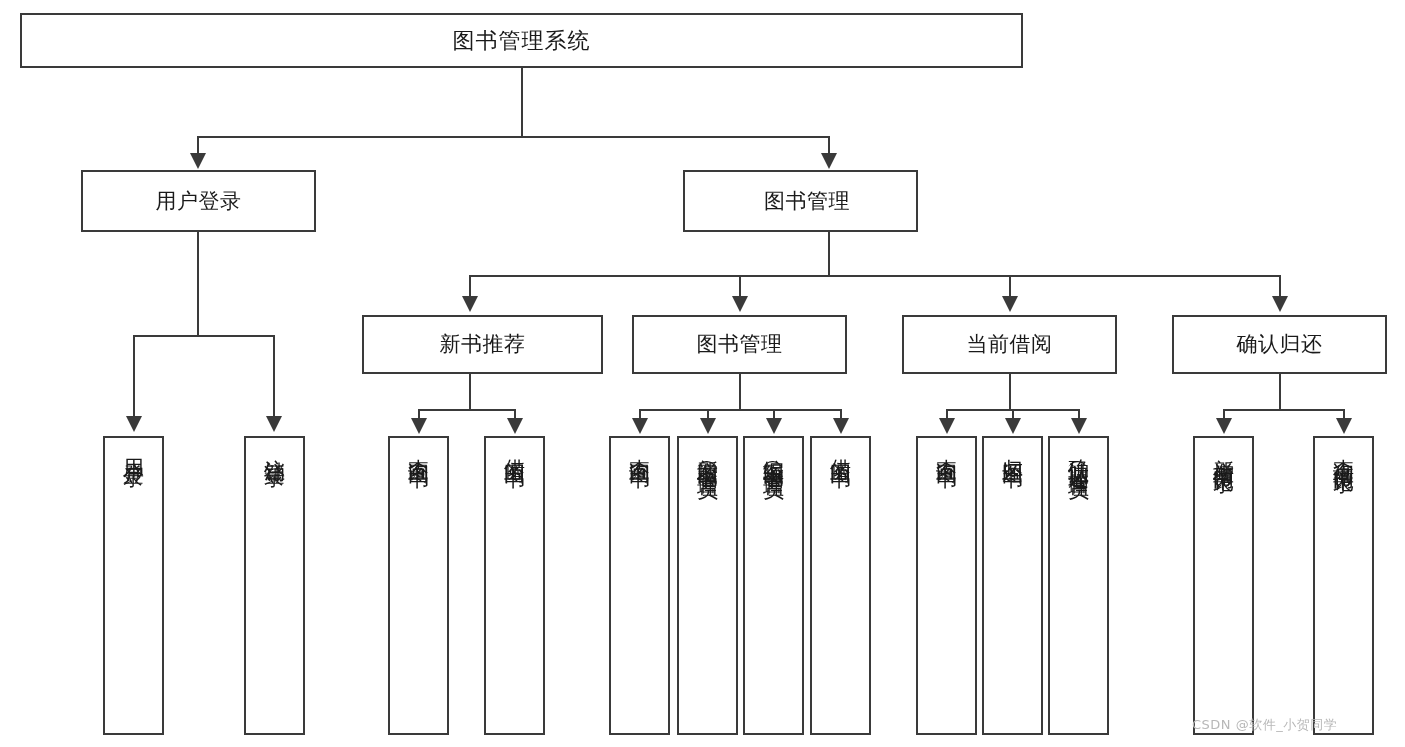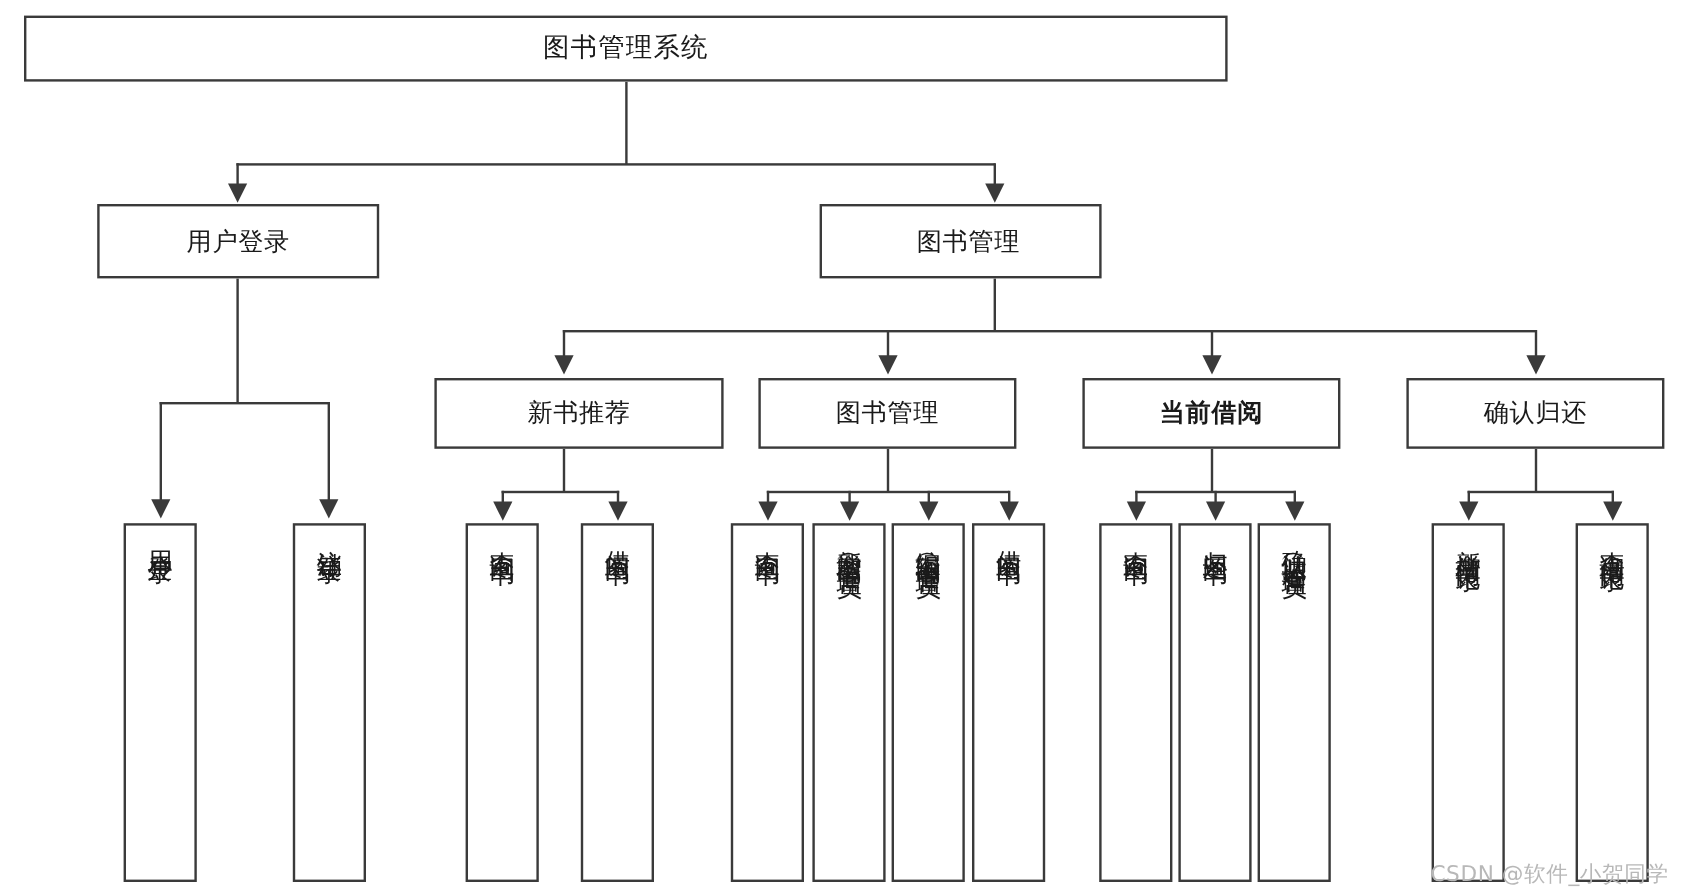--- a/index.html
+++ b/index.html
@@ -70,21 +70,21 @@
     width: 0;
     height: 0;
     border-left: 8px solid transparent;
     border-right: 8px solid transparent;
     border-top: 16px solid #3a3a3a;
   }
   
   #watermark {
     position: absolute;
     color: #b8b8b8;
-    font-size: 18px;
+    font-size: 13px;
     white-space: nowrap;
     letter-spacing: 0.5px;
     pointer-events: none;
   }
 </style>
 </head>
 <body>
 
 <div id="canvas">
 
@@ -160,21 +160,21 @@
   </div>
 
   <div class="node horiz" style="left:362px; top:315px; width:241px; height:59px;">
     <span class="label">新书推荐</span>
   </div>
 
   <div class="node horiz" style="left:632px; top:315px; width:215px; height:59px;">
     <span class="label">图书管理</span>
   </div>
 
-  <div class="node horiz" style="left:902px; top:315px; width:215px; height:59px;font-weight:bold;">
+  <div class="node horiz" style="left:902px; top:315px; width:215px; height:59px;">
     <span class="label">当前借阅</span>
   </div>
 
   <div class="node horiz" style="left:1172px; top:315px; width:215px; height:59px;">
     <span class="label">确认归还</span>
   </div>
 
   <div class="node vert" style="left:103px; top:436px; width:61px; height:299px;">
     <span class="label">用户登录</span>
   </div>

